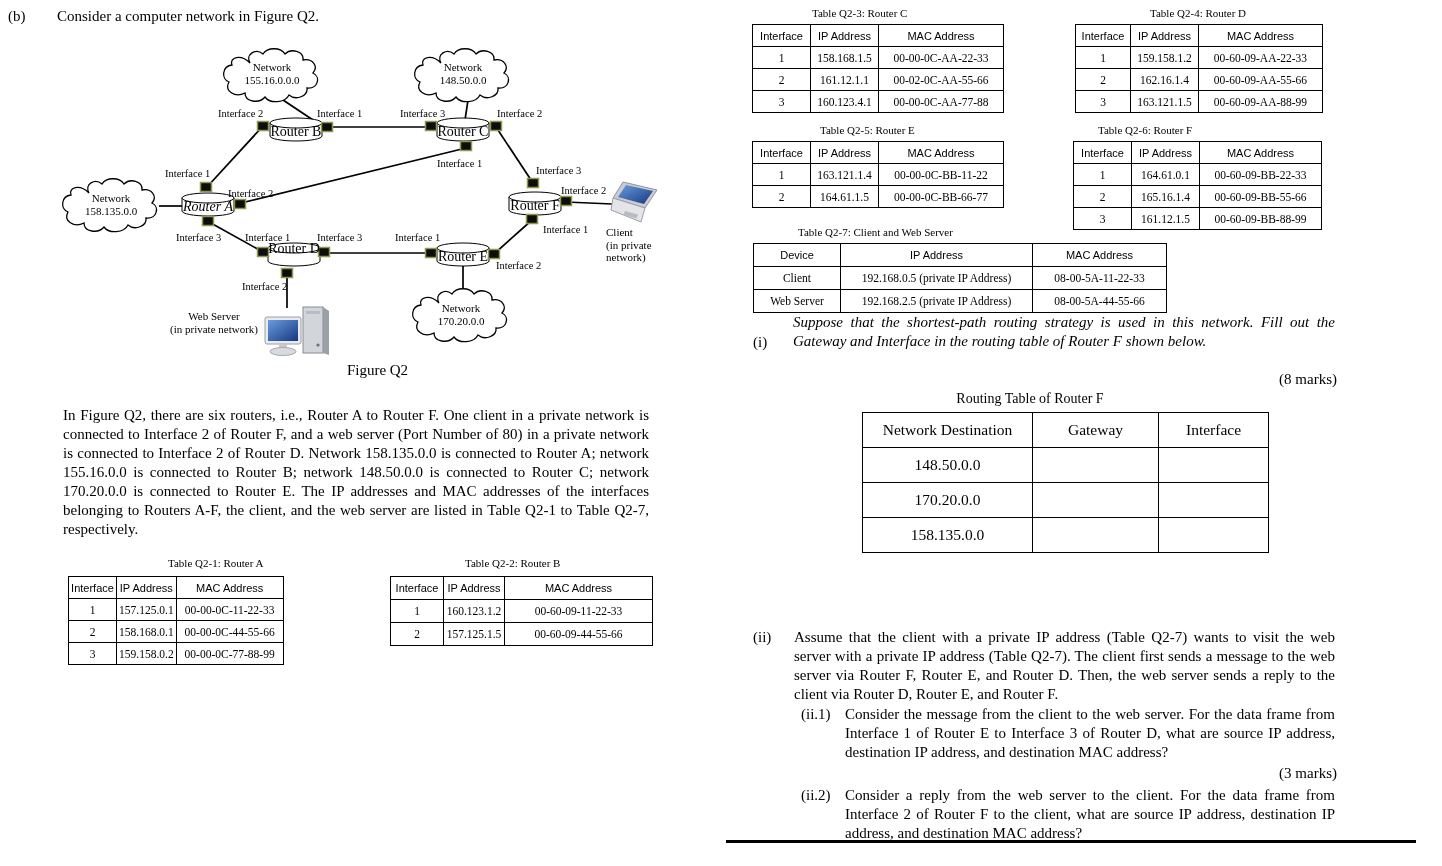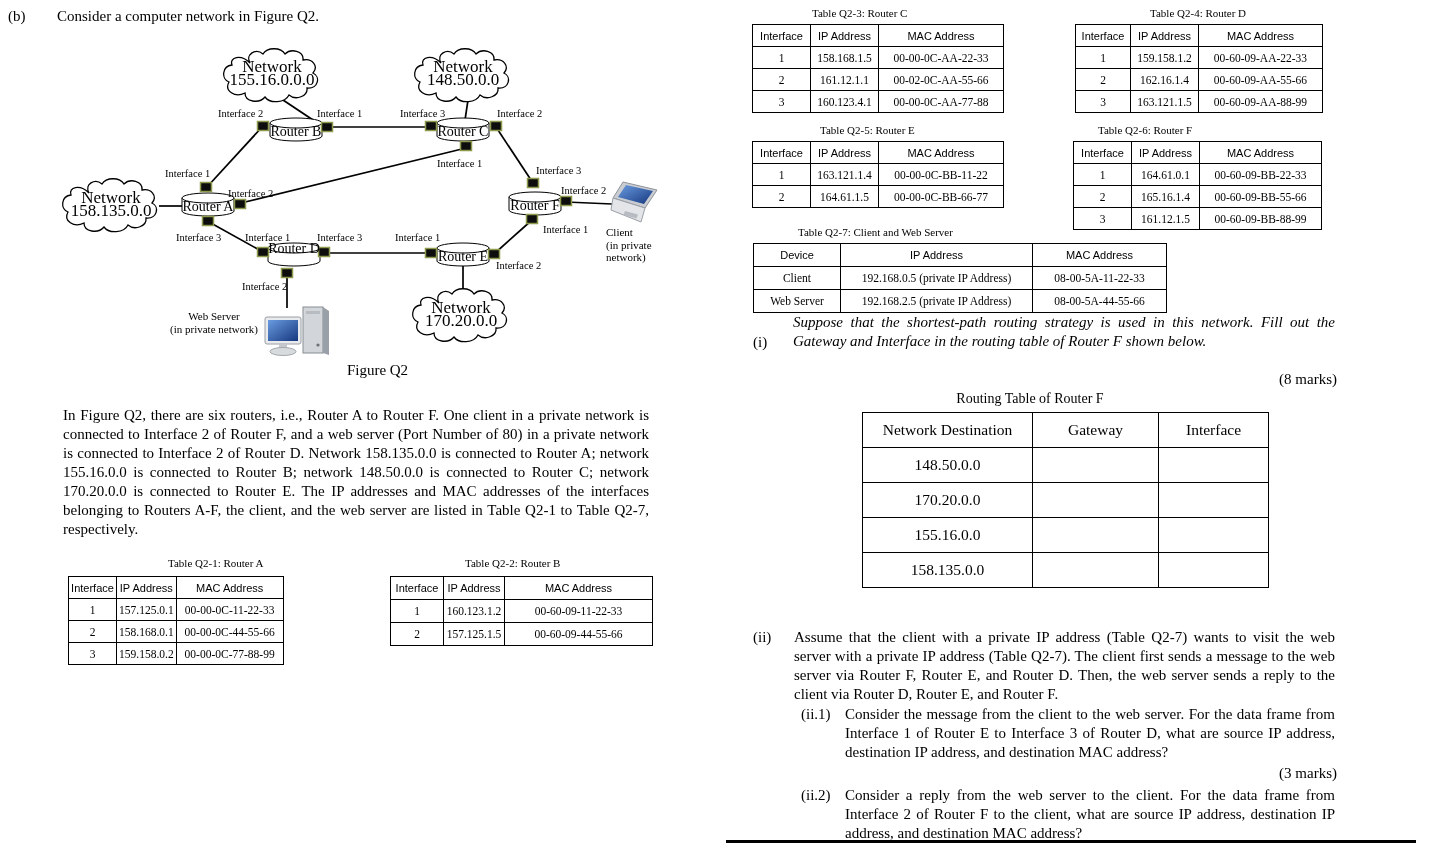--- a/index.html
+++ b/index.html
@@ -19,21 +19,21 @@
   .itab th, .itab td { border:1px solid #000; text-align:center; height:22px; padding:0 2px; overflow:hidden; }
   .tall td, .tall th { height:23px; }
   .ttl { font-size:11px; white-space:nowrap; }
 
   
   .rtab th, .rtab td { border:1px solid #000; text-align:center; height:35px; padding:0;
                         font-family:"Liberation Serif", serif; font-size:15.5px; font-weight:400; }
 
   
   .dlbl { font-size:10.5px; white-space:nowrap; line-height:11px; }
-  .clbl { font-size:17px; line-height:12.5px; text-align:center; width:100px; }
+  .clbl { font-size:11px; line-height:12.5px; text-align:center; width:100px; }
   .rlbl { font-size:14px; line-height:10px; text-align:center; width:52px; }
   .cap  { font-size:11px; line-height:12.5px; }
 
   .rule { background:#000; }
 </style>
 </head>
 <body>
 
 <div class="abs par nowrap" style="left:8px; top:7px;">(b)</div>
 <div class="abs par nowrap" style="left:57px; top:7px;">Consider a computer network in Figure Q2.</div>
@@ -132,21 +132,21 @@
     <div>Network</div>
     <div>158.135.0.0</div>
   </div>
   <div class="abs clbl" style="left:356px; top:260px;">
     <div>Network</div>
     <div>170.20.0.0</div>
   </div>
 
   <div class="abs rlbl" style="left:215px; top:85px;">Router B</div>
   <div class="abs rlbl" style="left:382px; top:85px;">Router C</div>
-  <div class="abs rlbl" style="left:127px; top:160px;">Router A</div>
+  <div class="abs rlbl" style="left:127px; top:160px;font-style:italic;">Router A</div>
   <div class="abs rlbl" style="left:454px; top:159px;">Router F</div>
   <div class="abs rlbl" style="left:213px; top:202px;">Router D</div>
   <div class="abs rlbl" style="left:382px; top:210px;">Router E</div>
 
   <div class="abs dlbl" style="left:163px; top:66px;">Interface 2</div>
   <div class="abs dlbl" style="left:262px; top:66px;">Interface 1</div>
   <div class="abs dlbl" style="left:345px; top:66px;">Interface 3</div>
   <div class="abs dlbl" style="left:442px; top:66px;">Interface 2</div>
   <div class="abs dlbl" style="left:382px; top:116px;">Interface 1</div>
   <div class="abs dlbl" style="left:110px; top:126px;">Interface 1</div>
@@ -415,25 +415,20 @@
         <td>148.50.0.0</td>
         <td></td>
         <td></td>
       </tr>
       <tr>
         <td>170.20.0.0</td>
         <td></td>
         <td></td>
       </tr>
       <tr>
-        <td>155.16.0.0</td>
-        <td></td>
-        <td></td>
-      </tr>
-      <tr>
         <td>158.135.0.0</td>
         <td></td>
         <td></td>
       </tr>
     </tbody>
 </table>
 
 <div class="abs par nowrap" style="left:753px; top:628px;">(ii)</div>
 <div class="abs par" style="left:794px; top:628px; width:541px;">Assume that the client with a private IP address (Table Q2-7) wants to visit the web server with a private IP address (Table Q2-7). The client first sends a message to the web server via Router F, Router E, and Router D. Then, the web server sends a reply to the client via Router D, Router E, and Router F.</div>
 

